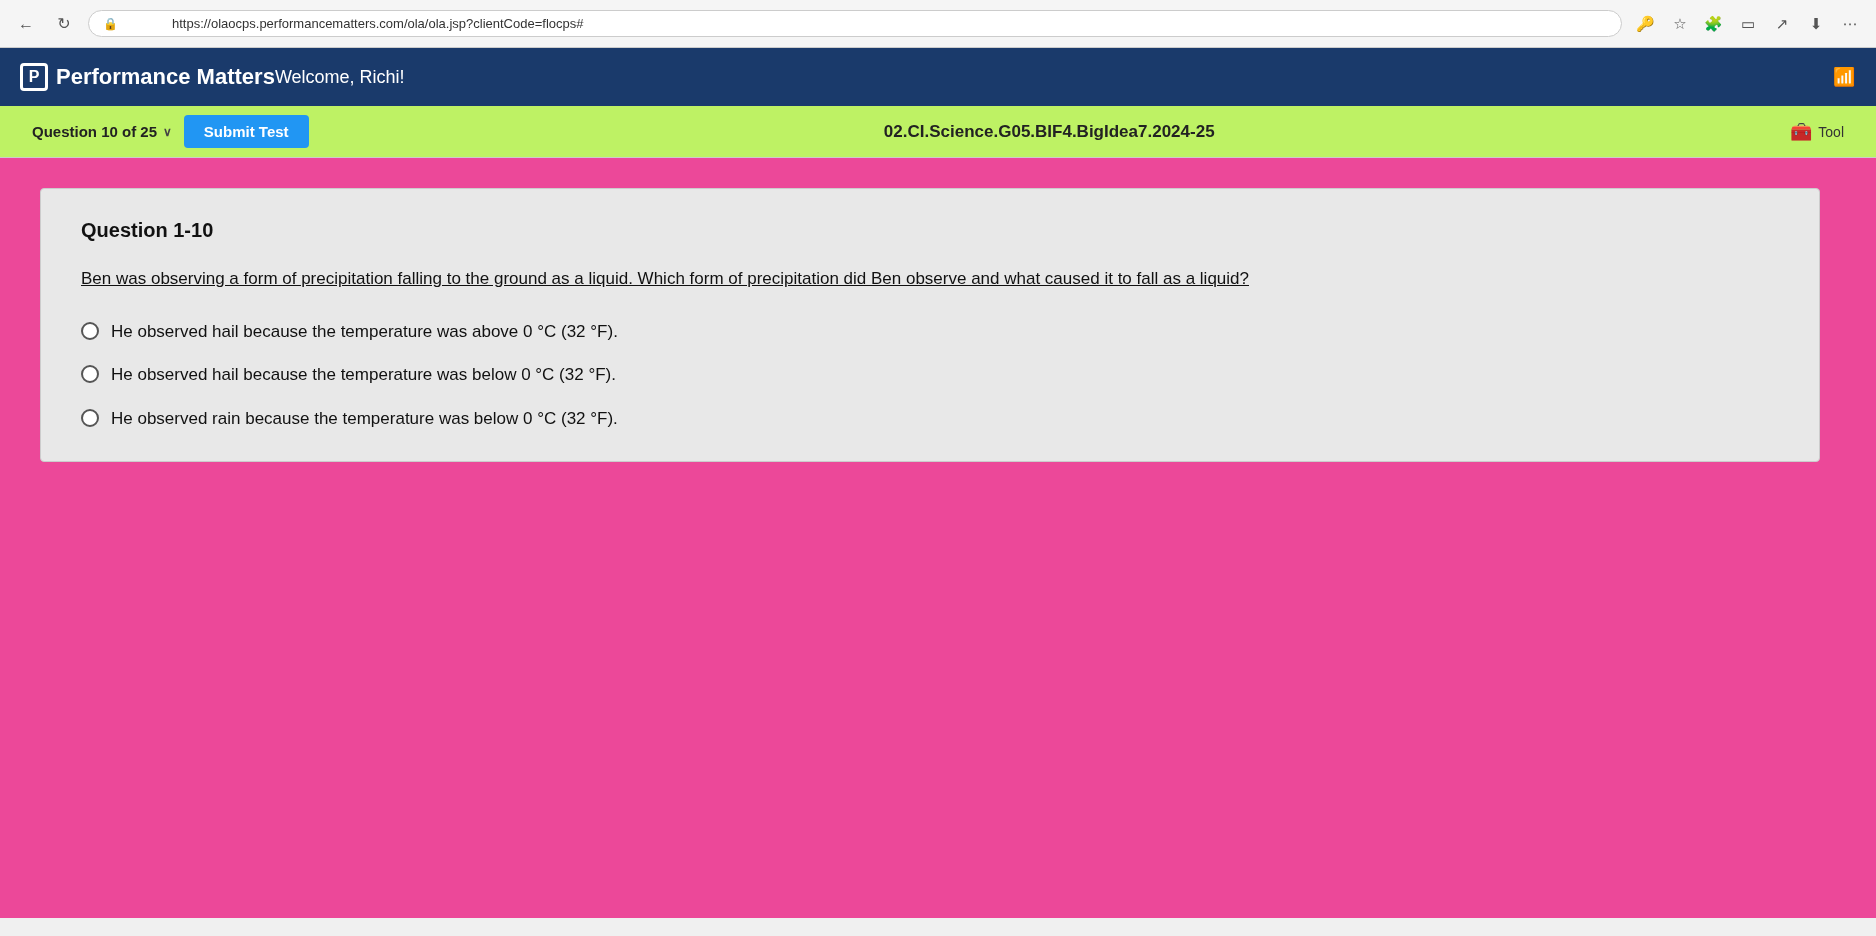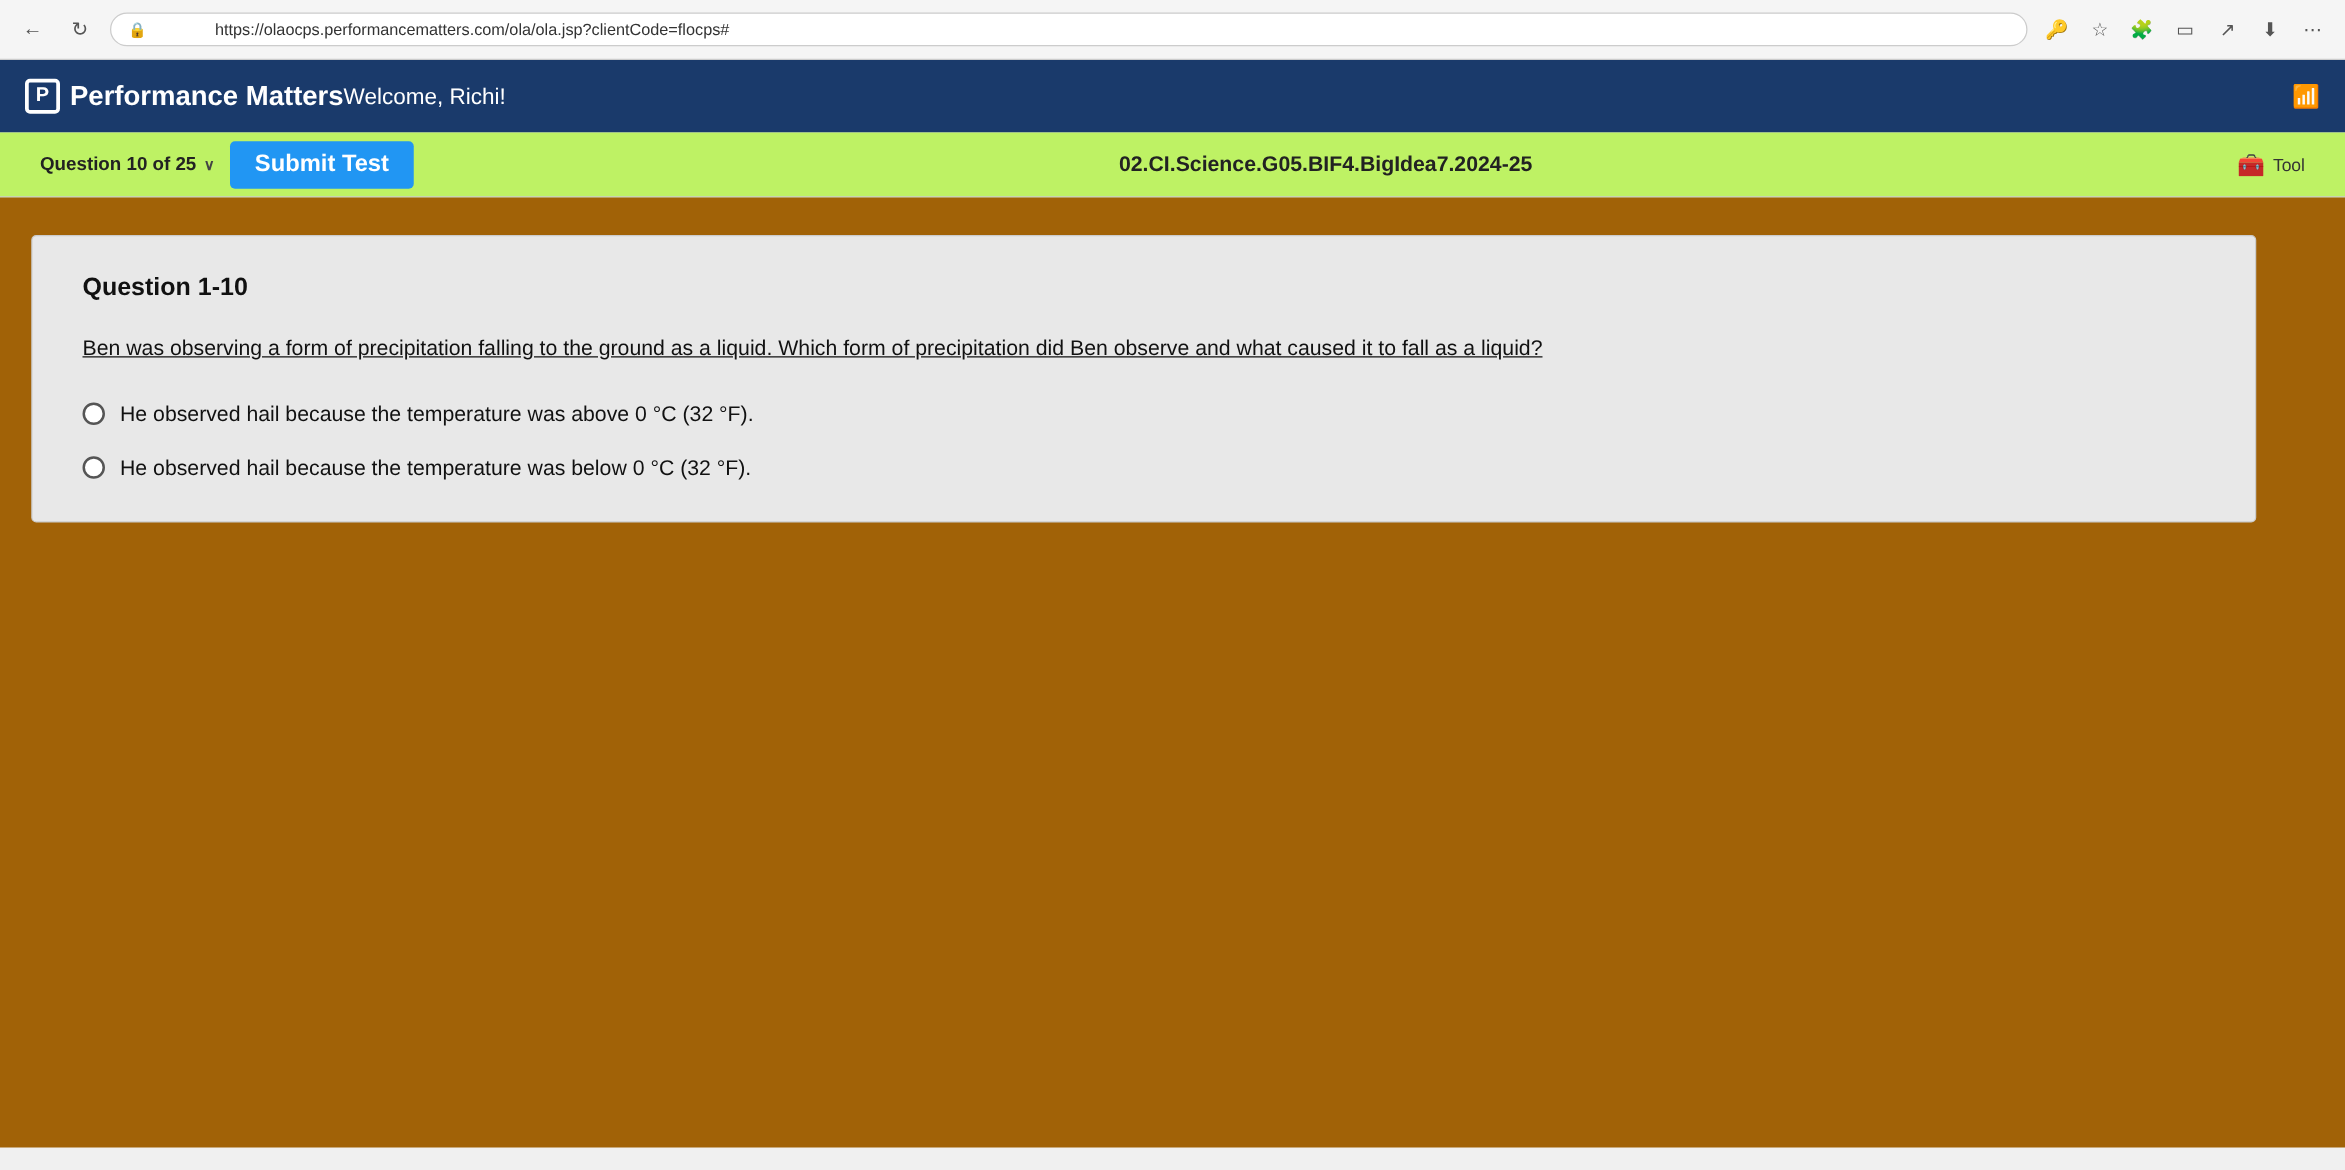--- a/index.html
+++ b/index.html
@@ -93,21 +93,21 @@
     }
     .dropdown-arrow {
       font-size: 12px; color: #444; cursor: pointer;
     }
     .submit-btn {
       background: #2196F3;
       color: white;
       border: none;
       border-radius: 4px;
       padding: 8px 20px;
-      font-size: 19px;
+      font-size: 15px;
       font-weight: bold;
       cursor: pointer;
     }
     .test-code {
       flex: 1;
       text-align: center;
       font-size: 17px;
       font-weight: bold;
       color: #222;
     }
@@ -116,22 +116,22 @@
       font-size: 14px; color: #333;
       cursor: pointer;
       margin-left: auto;
     }
     .tools-icon {
       font-size: 18px; color: #555;
     }
 
     
     .main-content {
-      background: #a16207;
-      padding: 30px 25px;
+      background: #ec4899;
+      padding: 30px 40px;
       min-height: 760px;
     }
     .question-container {
       background: #e8e8e8;
       border: 1px solid #ccc;
       border-radius: 4px;
       padding: 30px 40px;
       max-width: 1780px;
     }
     .question-heading {
@@ -230,16 +230,20 @@
         <div class="radio-circle"></div>
         <span class="option-text">He observed hail because the temperature was above 0 °C (32 °F).</span>
       </div>
 
       <div class="answer-option">
         <div class="radio-circle"></div>
         <span class="option-text">He observed hail because the temperature was below 0 °C (32 °F).</span>
       </div>
 
 
+      <div class="answer-option">
+        <div class="radio-circle"></div>
+        <span class="option-text">He observed rain because the temperature was below 0 °C (32 °F).</span>
+      </div>
 
     </div>
   </div>
 </div>
 
 </body></html>

